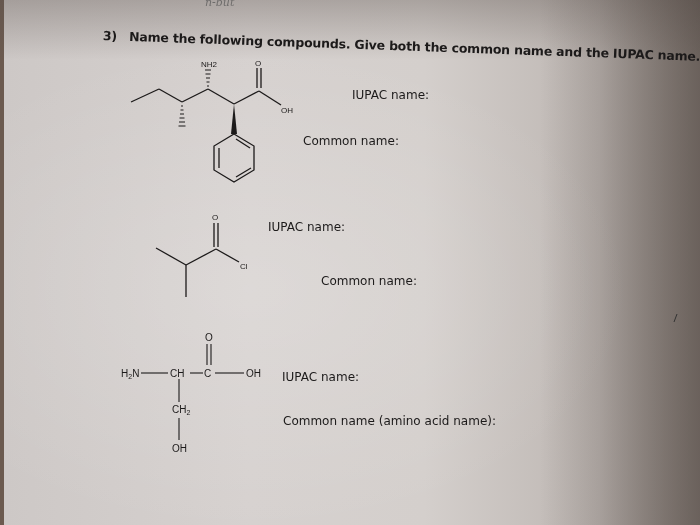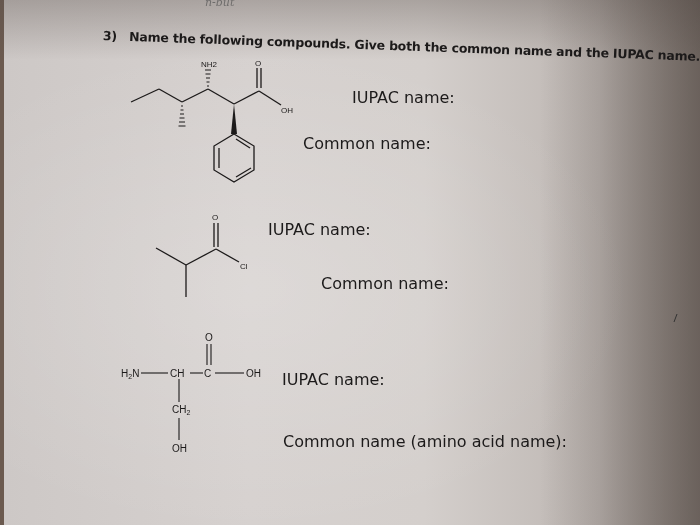--- a/index.html
+++ b/index.html
@@ -17,21 +17,21 @@
   .shade-top {
     position:absolute; left:0; top:0; width:700px; height:60px;
     background:linear-gradient(180deg, rgba(90,80,75,0.35), rgba(90,80,75,0));
   }
   .shade-right {
     position:absolute; right:0; top:0; width:160px; height:525px;
     background:linear-gradient(90deg, rgba(60,50,45,0), rgba(60,50,45,0.45));
   }
   .txt { position:absolute; color:#1c1a1a; white-space:nowrap; font-family:"DejaVu Sans", sans-serif; }
   .q-head { left:103px; top:28px; font-size:12.5px; font-weight:bold; transform:rotate(2deg); transform-origin:left center; letter-spacing:-0.2px; }
-  .lbl { font-size:16px; }
+  .lbl { font-size:12px; }
   .scrawl { position:absolute; left:205px; top:-4px; font-size:11px; color:#555; font-family:"DejaVu Serif", serif; font-style:italic; opacity:0.7; }
   svg { position:absolute; left:0; top:0; }
   .atom { font-family:"Liberation Sans", sans-serif; fill:#1c1a1a; }
 </style>
 </head>
 <body>
 
 <div class="paper"></div>
 <div class="shade-top"></div>
 <div class="shade-right"></div>
@@ -43,21 +43,21 @@
   <span style="margin-left:8px;">Name the following compounds. Give both the common name and the IUPAC name.</span>
 </div>
 
 <span class="txt lbl" style="left:352px; top:88px;">IUPAC name:</span>
 <span class="txt lbl" style="left:303px; top:134px;">Common name:</span>
 
 <span class="txt lbl" style="left:268px; top:220px;">IUPAC name:</span>
 <span class="txt lbl" style="left:321px; top:274px;">Common name:</span>
 
 <span class="txt lbl" style="left:282px; top:370px;">IUPAC name:</span>
-<span class="txt lbl" style="left:283px; top:432px;">Common name (amino acid name):</span>
+<span class="txt lbl" style="left:283px; top:414px;">Common name (amino acid name):</span>
 
 <svg width="700" height="525" viewBox="0 0 700 525">
 
   <line x1="674" y1="322" x2="677" y2="314" stroke="#333" stroke-width="1"></line>
 
   <g stroke="#1c1a1a" stroke-width="1.3" fill="none">
     <line x1="131" y1="102" x2="159" y2="89"></line>
     <line x1="159" y1="89" x2="182" y2="102"></line>
     <line x1="182" y1="102" x2="208" y2="89"></line>
     <line x1="208" y1="89" x2="234" y2="104"></line>

